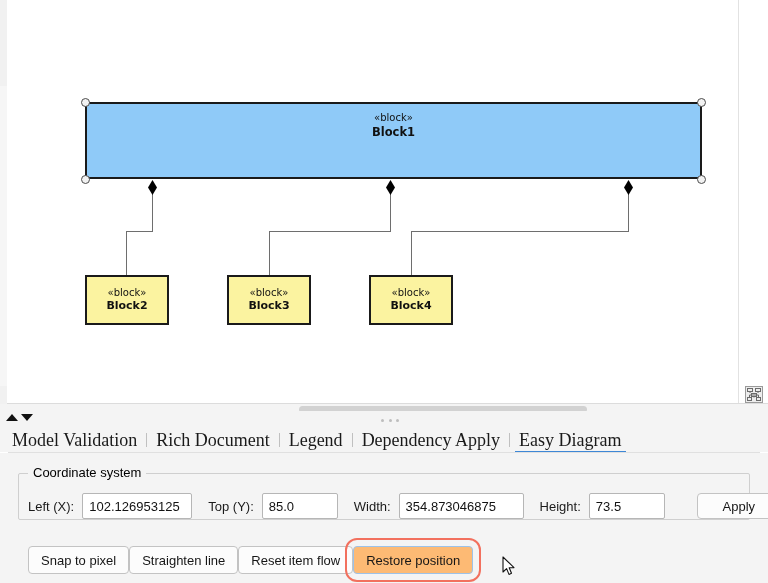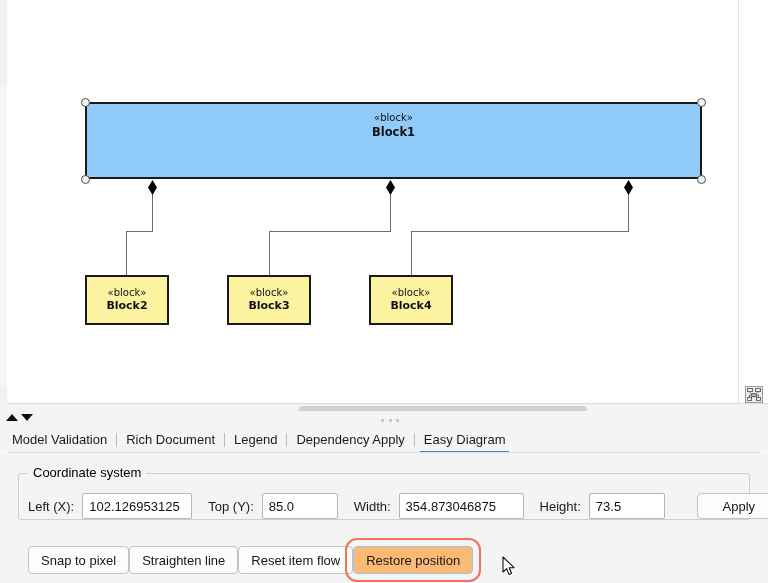--- a/index.html
+++ b/index.html
@@ -223,26 +223,27 @@
     width: 768px;
     height: 24px;
     background: #f4f4f4;
     display: flex;
     align-items: center;
     padding-left: 12px;
     box-sizing: border-box;
   }
   .tab {
     position: relative;
-    font-size: 13px;
+    font-size: 18px;
     color: #1a1a1a;
     padding: 0 9px;
     line-height: 22px;
     white-space: nowrap;
     cursor: default;
+    font-family: Liberation Serif, serif;
   }
   .tab:first-child { padding-left: 0; }
   .tab-sep {
     width: 1px;
     height: 14px;
     background: #c0c0c0;
   }
   .tab.active {
     font-weight: normal;
   }

